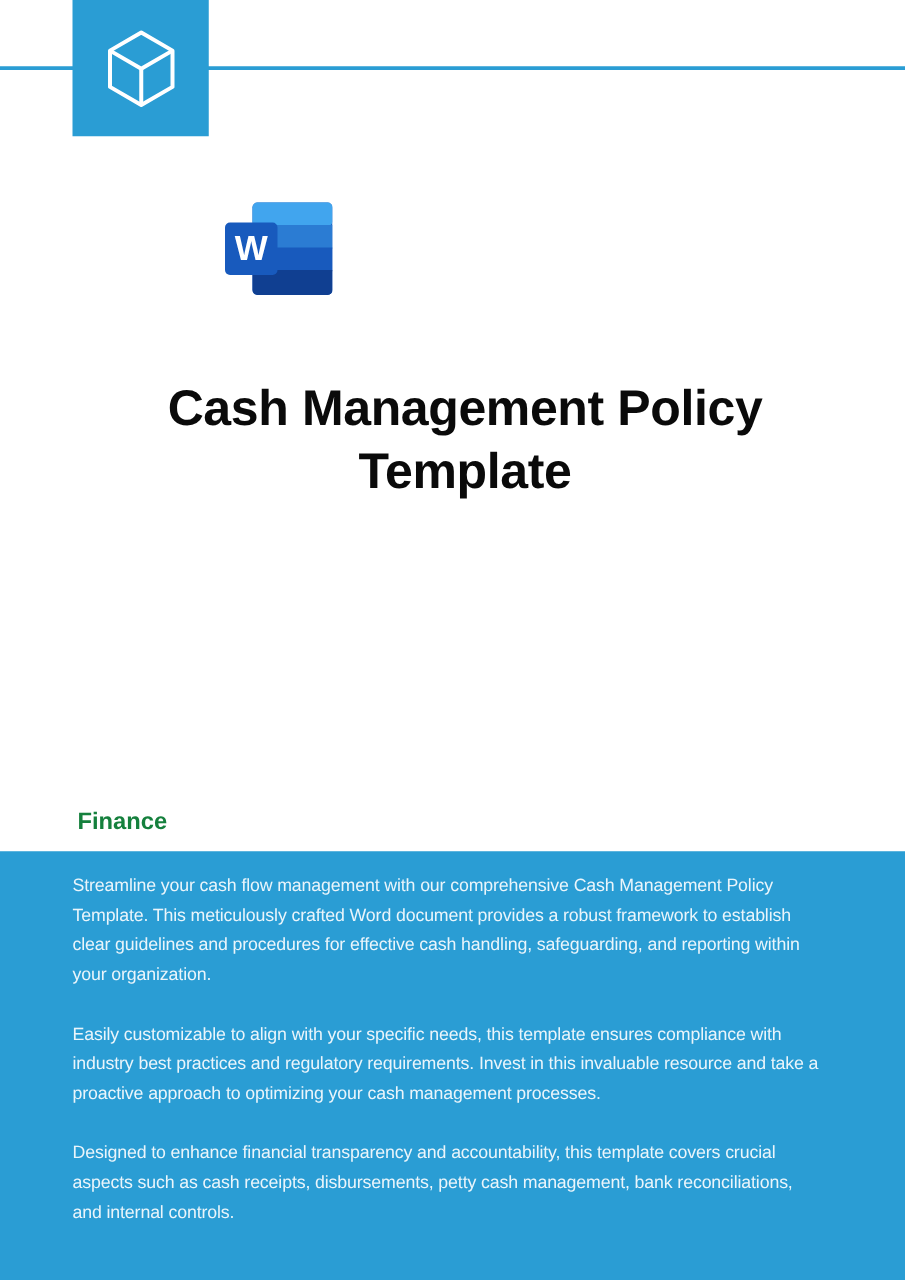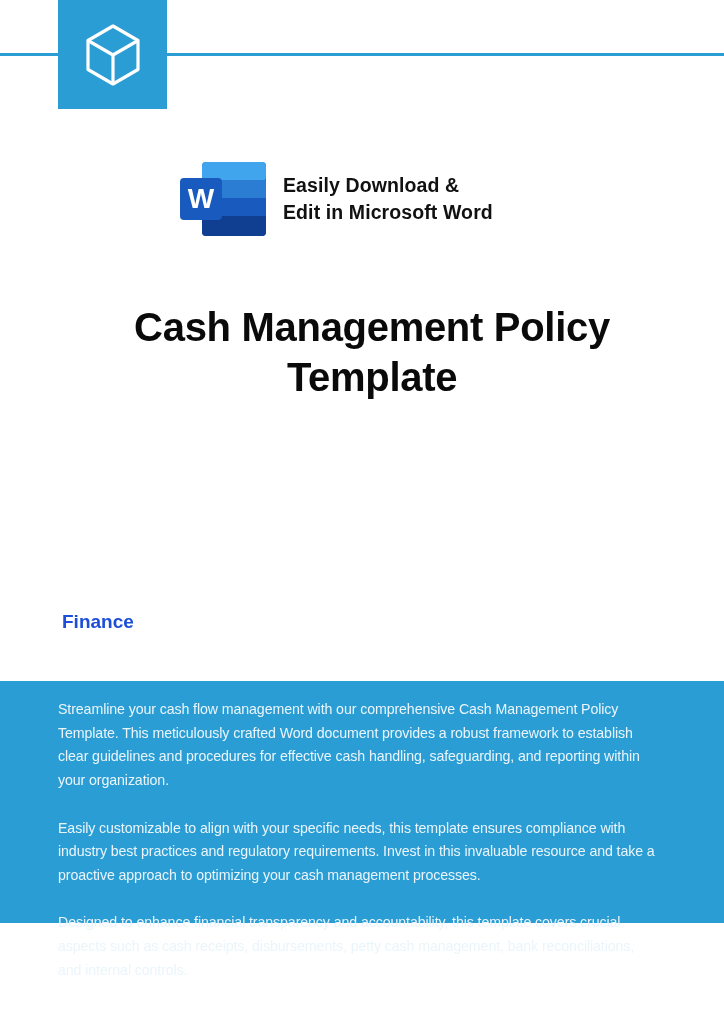--- a/index.html
+++ b/index.html
@@ -8,22 +8,22 @@
     background: #ffffff; font-family: "Liberation Sans", sans-serif; color: #111;
   }
   .top-line { position: absolute; left: 0; top: 53px; width: 724px; height: 3px; background: #2a9dd4; }
   .logo-box { position: absolute; left: 58px; top: 0; width: 109px; height: 109px; background: #2a9dd4;
     display: flex; align-items: center; justify-content: center; }
   .word-badge { position: absolute; left: 180px; top: 160px; display: flex; align-items: center; }
   .word-icon { position: relative; width: 86px; height: 78px; }
   .word-text { margin-left: 17px; font-weight: bold; font-size: 19.5px; line-height: 27px; color: #111; letter-spacing: 0.1px; }
   .title { position: absolute; left: 0; top: 302px; width: 744px; text-align: center; font-weight: bold;
     font-size: 40px; line-height: 50px; color: #0a0a0a; letter-spacing: -0.3px; }
-  .category { position: absolute; left: 62px; top: 611px; font-size: 19px; font-weight: bold; color: #1d4ed8; }
-  .desc-panel { position: absolute; left: 0; top: 681px; width: 724px; height: 242px; background: #2a9dd4; }
+  .category { position: absolute; left: 62px; top: 647px; font-size: 19px; font-weight: bold; color: #15803d; }
+  .desc-panel { position: absolute; left: 0; top: 681px; width: 724px; height: 343px; background: #2a9dd4; }
   .desc-text { position: absolute; left: 58px; top: 17px; width: 600px; color: #eaf5fb;
     font-size: 14.2px; line-height: 23.7px; letter-spacing: -0.1px; }
   .desc-text p { margin: 0 0 23.7px 0; }
 </style>
 </head>
 <body>
 
 <div class="top-line"></div>
 
 <div class="logo-box">
@@ -47,24 +47,20 @@
       </defs>
       <rect x="22" y="2" width="64" height="74" rx="4" fill="#185abd"></rect>
       <rect x="22" y="2" width="64" height="19" rx="4" fill="#41a5ee"></rect>
       <rect x="22" y="20" width="64" height="19" fill="#2b7cd3"></rect>
       <rect x="22" y="38" width="64" height="19" fill="#185abd"></rect>
       <path d="M22 56 H86 V72 a4 4 0 0 1 -4 4 H26 a4 4 0 0 1 -4 -4 Z" fill="#103f91"></path>
       <rect x="0" y="18" width="42" height="42" rx="4" fill="#185abd"></rect>
     </svg>
     <span style="position:absolute;left:0;top:18px;width:42px;height:42px;line-height:42px;text-align:center;color:#fff;font-weight:bold;font-size:28px;">W</span>
   </div>
-  <div class="word-text">
-    <div>Easily Download &amp;</div>
-    <div>Edit in Microsoft Word</div>
-  </div>
 </div>
 
 <div class="title">
   <div>Cash Management Policy</div>
   <div>Template</div>
 </div>
 
 <div class="category">Finance</div>
 
 <div class="desc-panel">

